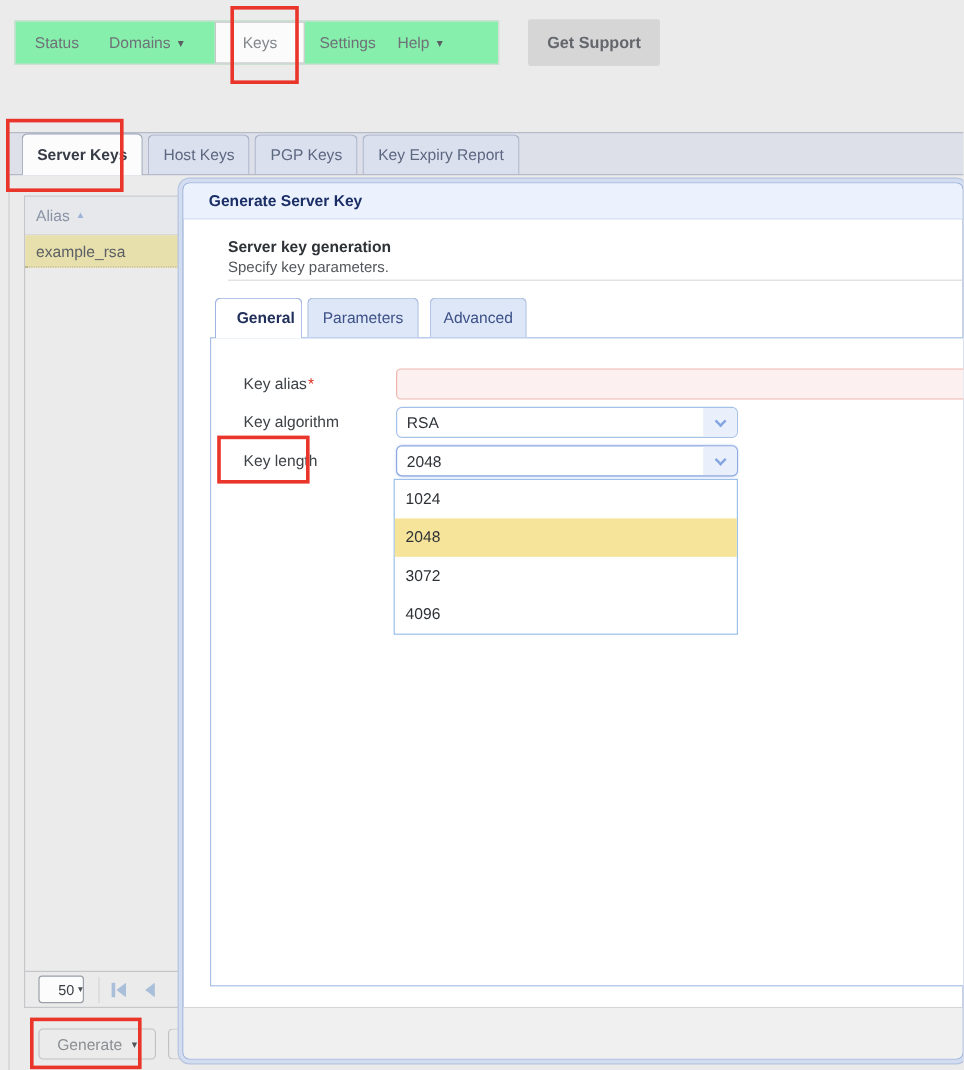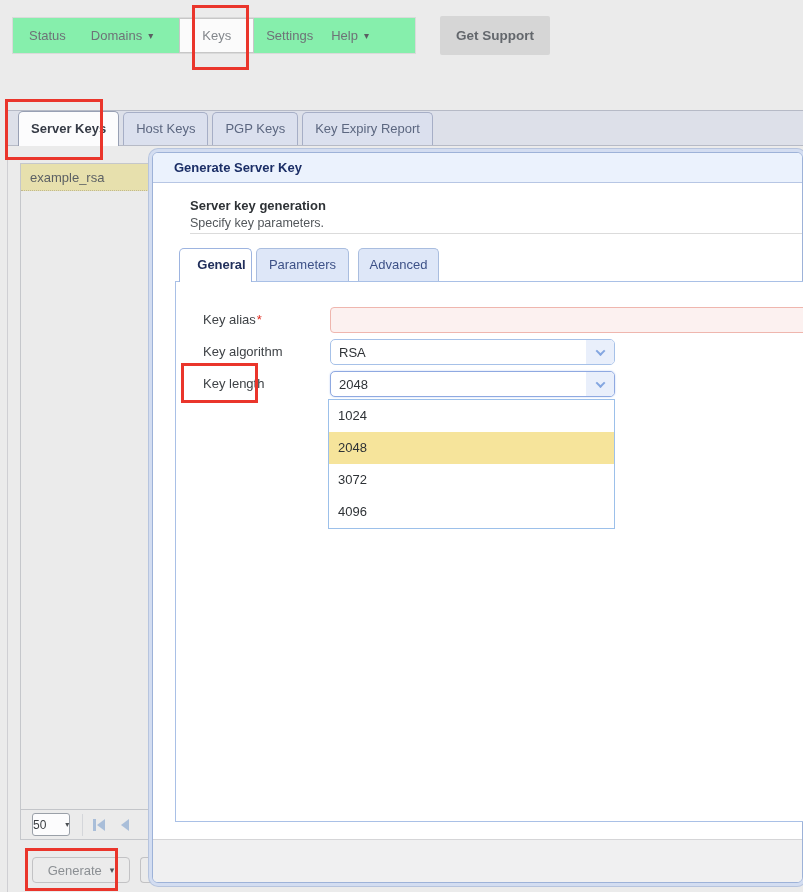--- a/index.html
+++ b/index.html
@@ -57,21 +57,21 @@
     height:27px; line-height:27px; padding-left:9px;
     background:#e7e0ad; color:#5c6064; border-bottom:1px dotted #c0b88f;
   }
   .panel-footer {
     position:absolute; left:0; right:0; bottom:0; height:30px;
     border-top:1px solid #c3c5c9; display:flex; align-items:center;
   }
   .pagesize {
     margin-left:11px; width:38px; height:23px;
     background:#fcfcfd; border:1px solid #9aa0a8; border-radius:3px;
-    display:flex; align-items:center; justify-content:flex-start; gap:19px;
+    display:flex; align-items:center; justify-content:flex-end; gap:3px;
     font-size:12px; color:#3a3e42;
   }
   .mini-caret { font-size:8px; color:#4a4e52; }
   .vdiv { width:1px; height:22px; background:#d4d6da; margin-left:12px; }
   .pg { display:flex; align-items:center; }
   .pg-first { margin-left:10px; }
   .pg-prev  { margin-left:16px; }
   .pg .bar { width:3px; height:12px; background:#a9bed9; margin-right:1px; }
   .pg .tri { width:0; height:0; border-top:6px solid transparent; border-bottom:6px solid transparent; border-right:8px solid #a9bed9; }
   
@@ -181,20 +181,23 @@
 
   <div class="content-left-line"></div>
   <div class="tabstrip">
     <div class="mtab active">Server Keys</div>
     <div class="mtab">Host Keys</div>
     <div class="mtab">PGP Keys</div>
     <div class="mtab">Key Expiry Report</div>
   </div>
 
   <div class="panel">
+    <div class="panel-header">
+      <span>Alias</span><span class="sort-caret">▲</span>
+    </div>
     <div class="panel-row">example_rsa</div>
     <div class="panel-footer">
       <div class="pagesize">
         <span>50</span>
         <span class="mini-caret">▾</span>
       </div>
       <div class="vdiv"></div>
       <div class="pg pg-first">
           <span class="bar"></span>
           <span class="tri"></span>

